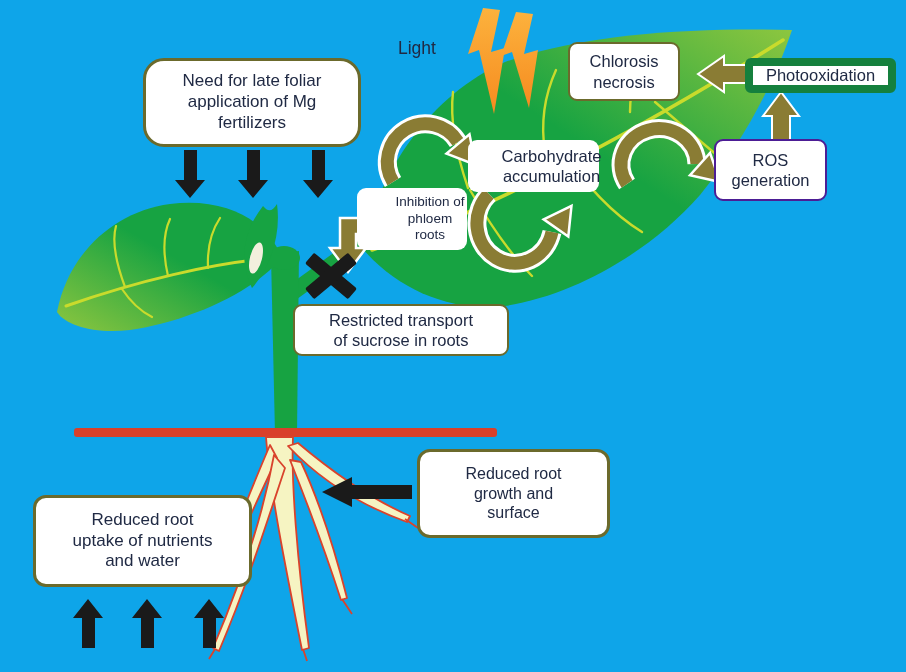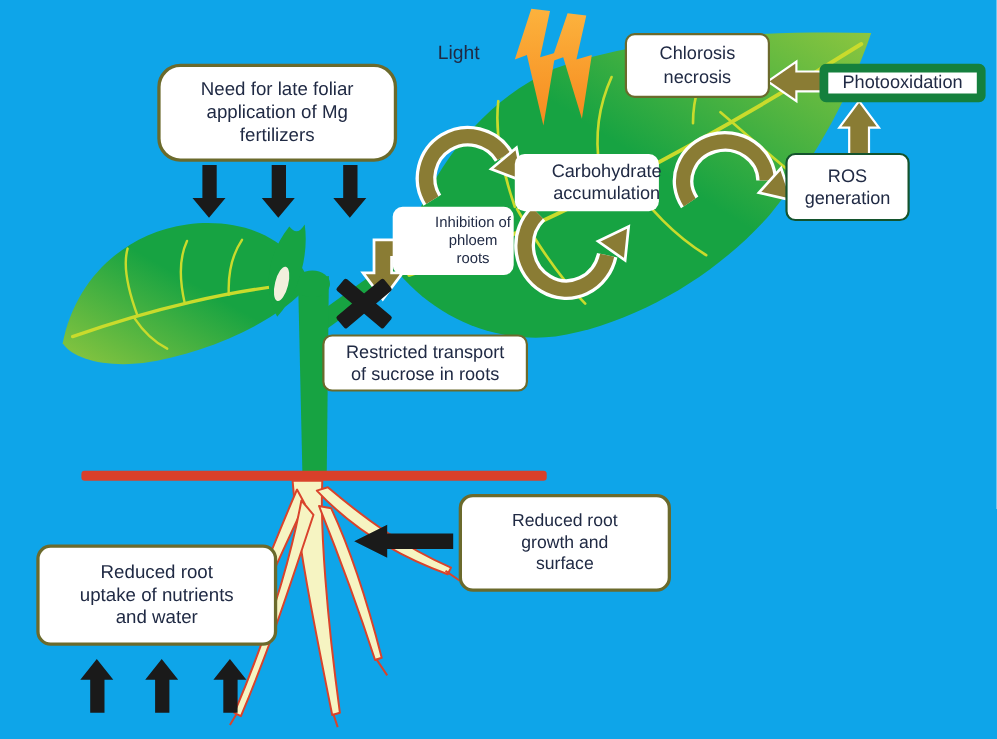--- a/index.html
+++ b/index.html
@@ -19,21 +19,21 @@
     text-align:center;
     white-space:pre-line;
     line-height:1.22;
     border-radius:9px;
     box-sizing:border-box;
     font-size:16.5px;
   }
   .olive{border:3px solid #6b6a2c;}
   .olive-thin{border:2.5px solid #6b6a2c;}
   .gray{border:8px solid #15803d;}
-  .gray-light{border:2px solid #14532d;}
+  .gray-light{border:2px solid #4c1d95;}
   .noborder{border:none;padding-left:36px;}
   .label-plain{
     position:absolute;
     color:#202a44;
     font-size:17.5px;
   }
 </style>
 </head>
 <body>
 
@@ -155,37 +155,37 @@
     </g>
     <polygon points="322,492 352,477 352,485 412,485 412,499 352,499 352,507" fill="#1a1a1a"></polygon>
   </svg>
 
   <span class="label-plain" style="left:398px;top:38px;">Light</span>
 
   <div class="box olive" style="left:143px;top:58px;width:218px;height:89px;border-radius:21px;font-size:17px;">Need for late foliar
 application of Mg
 fertilizers</div>
 
-  <div class="box olive-thin" style="left:568px;top:30px;width:132px;height:59px;">Chlorosis
+  <div class="box olive-thin" style="left:568px;top:42px;width:112px;height:59px;">Chlorosis
 necrosis</div>
 
   <div class="box gray" style="left:745px;top:58px;width:151px;height:35px;border-radius:6px;">Photooxidation</div>
 
   <div class="box noborder" style="left:468px;top:140px;width:131px;height:52px;">Carbohydrate
 accumulation</div>
 
   <div class="box gray-light" style="left:714px;top:139px;width:113px;height:62px;">ROS
 generation</div>
 
 
   <div class="box noborder" style="left:357px;top:188px;width:110px;height:62px;font-size:13.5px;">Inhibition of
 phloem
 roots</div>
 
-  <div class="box olive-thin" style="left:293px;top:304px;width:187px;height:52px;">Restricted transport
+  <div class="box olive-thin" style="left:293px;top:304px;width:216px;height:52px;">Restricted transport
 of sucrose in roots</div>
 
   <div class="box olive" style="left:417px;top:449px;width:193px;height:89px;border-radius:13px;font-size:16px;">Reduced root
 growth and
 surface</div>
 
   <div class="box olive" style="left:33px;top:495px;width:219px;height:92px;border-radius:13px;font-size:17px;">Reduced root
 uptake of nutrients
 and water</div>
 

